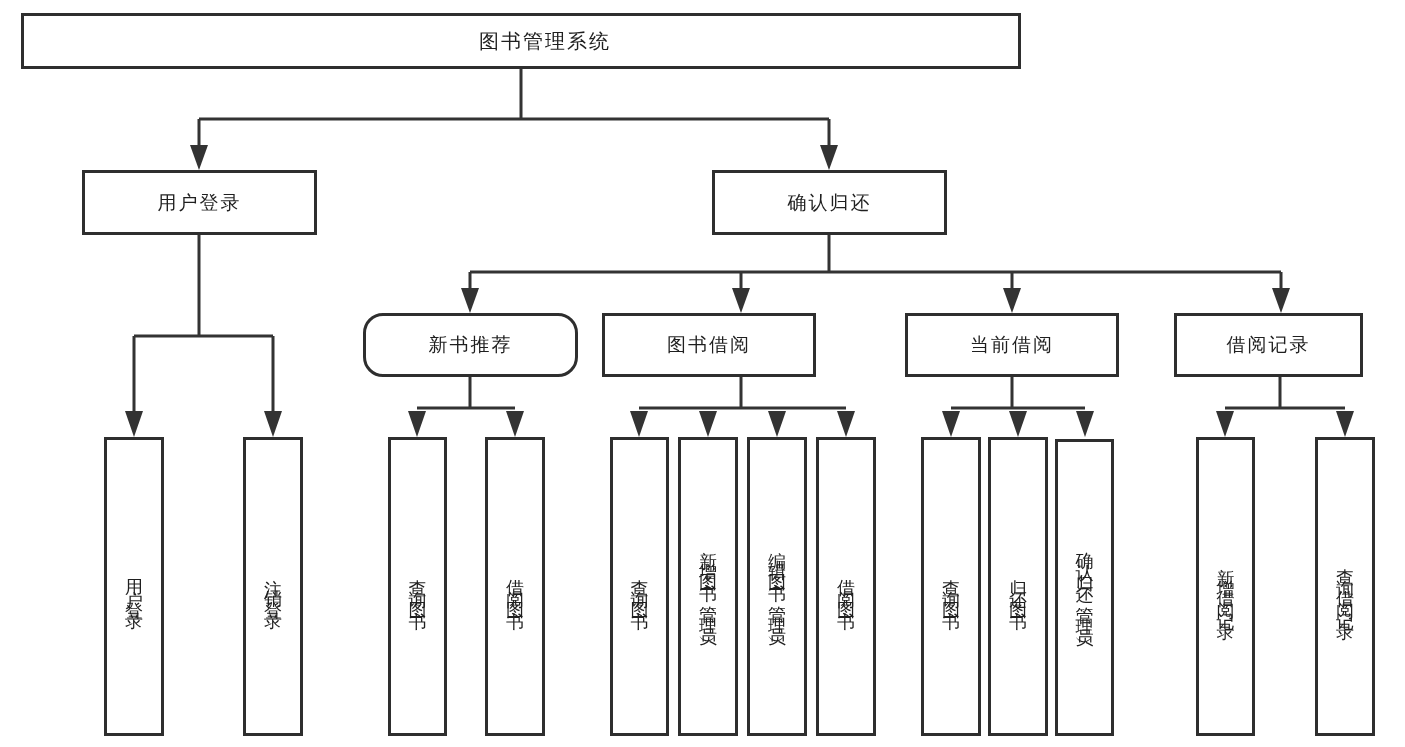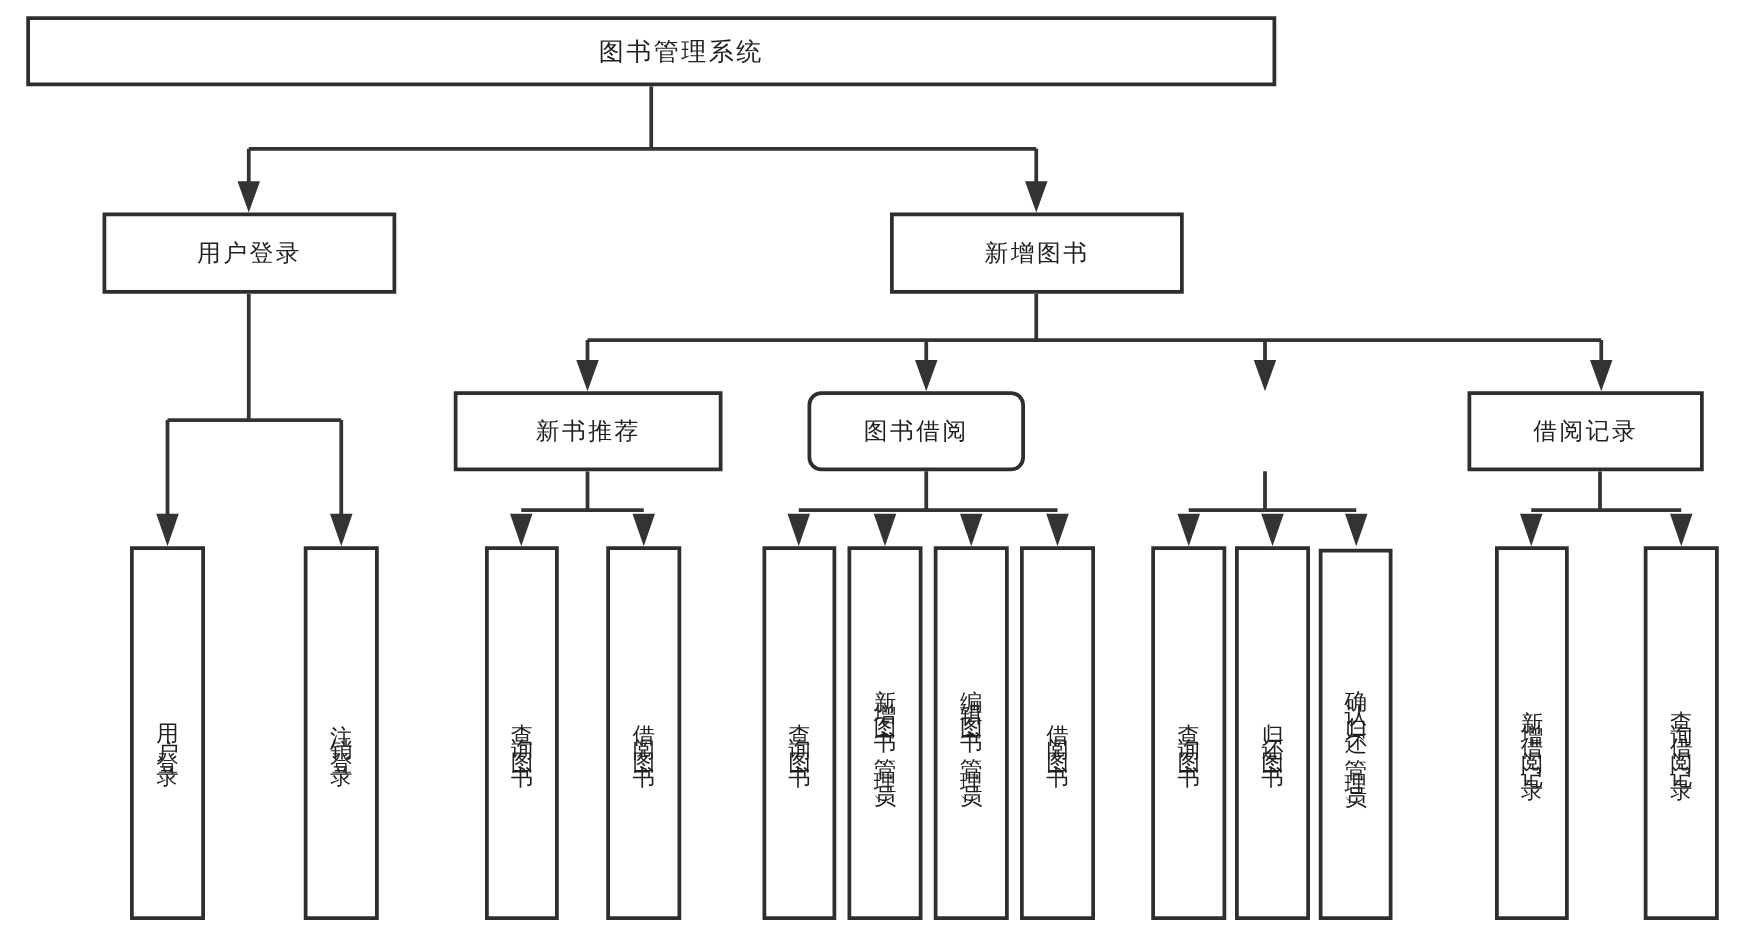--- a/index.html
+++ b/index.html
@@ -74,24 +74,25 @@
     <polygon class="arrow" points="942,411 960,411 951,437"></polygon>
     <polygon class="arrow" points="1009,411 1027,411 1018,437"></polygon>
     <polygon class="arrow" points="1076,411 1094,411 1085,437"></polygon>
     <polygon class="arrow" points="1216,411 1234,411 1225,437"></polygon>
     <polygon class="arrow" points="1336,411 1354,411 1345,437"></polygon>
   </svg>
 
   <div class="node h-node root-node" style="left:21px; top:13px; width:1000px; height:56px;">图书管理系统</div>
 
   <div class="node h-node" style="left:82px; top:170px; width:235px; height:65px;">用户登录</div>
-  <div class="node h-node" style="left:712px; top:170px; width:235px; height:65px;">新增图书</div>
+  <div class="node h-node" style="left:712px; top:170px; width:235px; height:65px;">确认归还</div>
 
-  <div class="node h-node" style="left:363px; top:313px; width:215px; height:64px;">新书推荐</div>
-  <div class="node h-node" style="left:646px; top:313px; width:174px; height:64px;border-radius:11px;">图书借阅</div>
+  <div class="node h-node" style="left:363px; top:313px; width:215px; height:64px;border-radius:20px;">新书推荐</div>
+  <div class="node h-node" style="left:602px; top:313px; width:214px; height:64px;">图书借阅</div>
+  <div class="node h-node" style="left:905px; top:313px; width:214px; height:64px;">当前借阅</div>
   <div class="node h-node" style="left:1174px; top:313px; width:189px; height:64px;">借阅记录</div>
 
   <div class="node v-node" style="left:104px; top:437px; width:60px; height:299px;">用户登录</div>
   <div class="node v-node" style="left:243px; top:437px; width:60px; height:299px;">注销登录</div>
 
   <div class="node v-node" style="left:388px; top:437px; width:59px; height:299px;">查询图书</div>
   <div class="node v-node" style="left:485px; top:437px; width:60px; height:299px;">借阅图书</div>
 
   <div class="node v-node" style="left:610px; top:437px; width:59px; height:299px;">查询图书</div>
   <div class="node v-node" style="left:678px; top:437px; width:60px; height:299px;">新增图书（管理员）</div>

